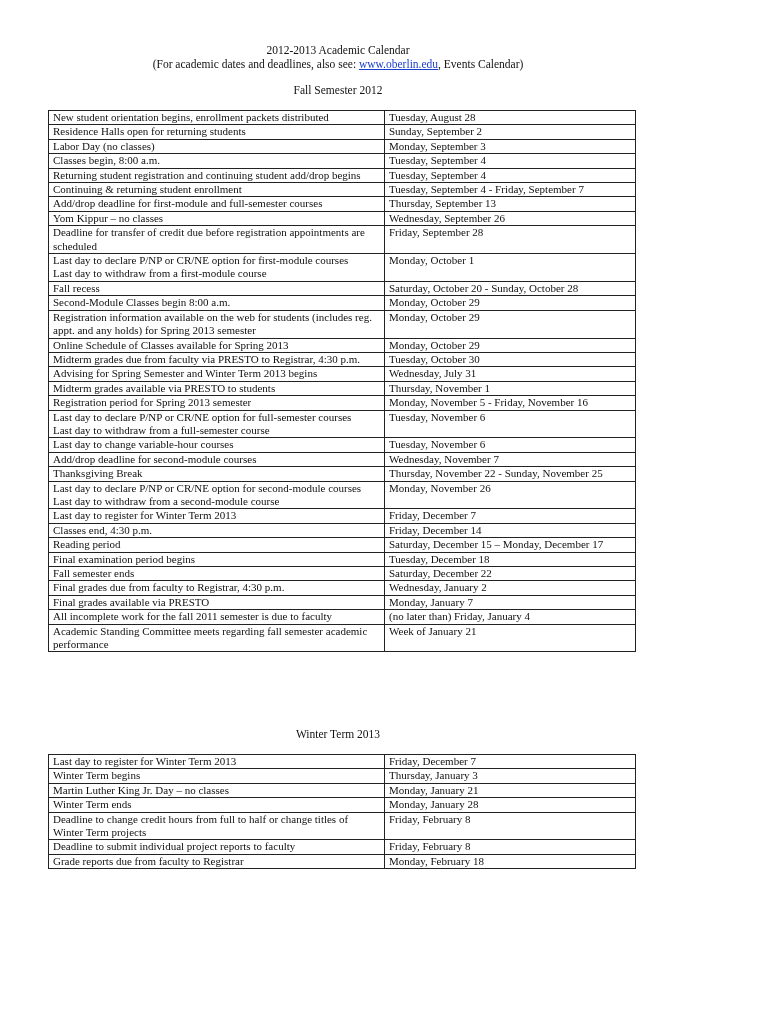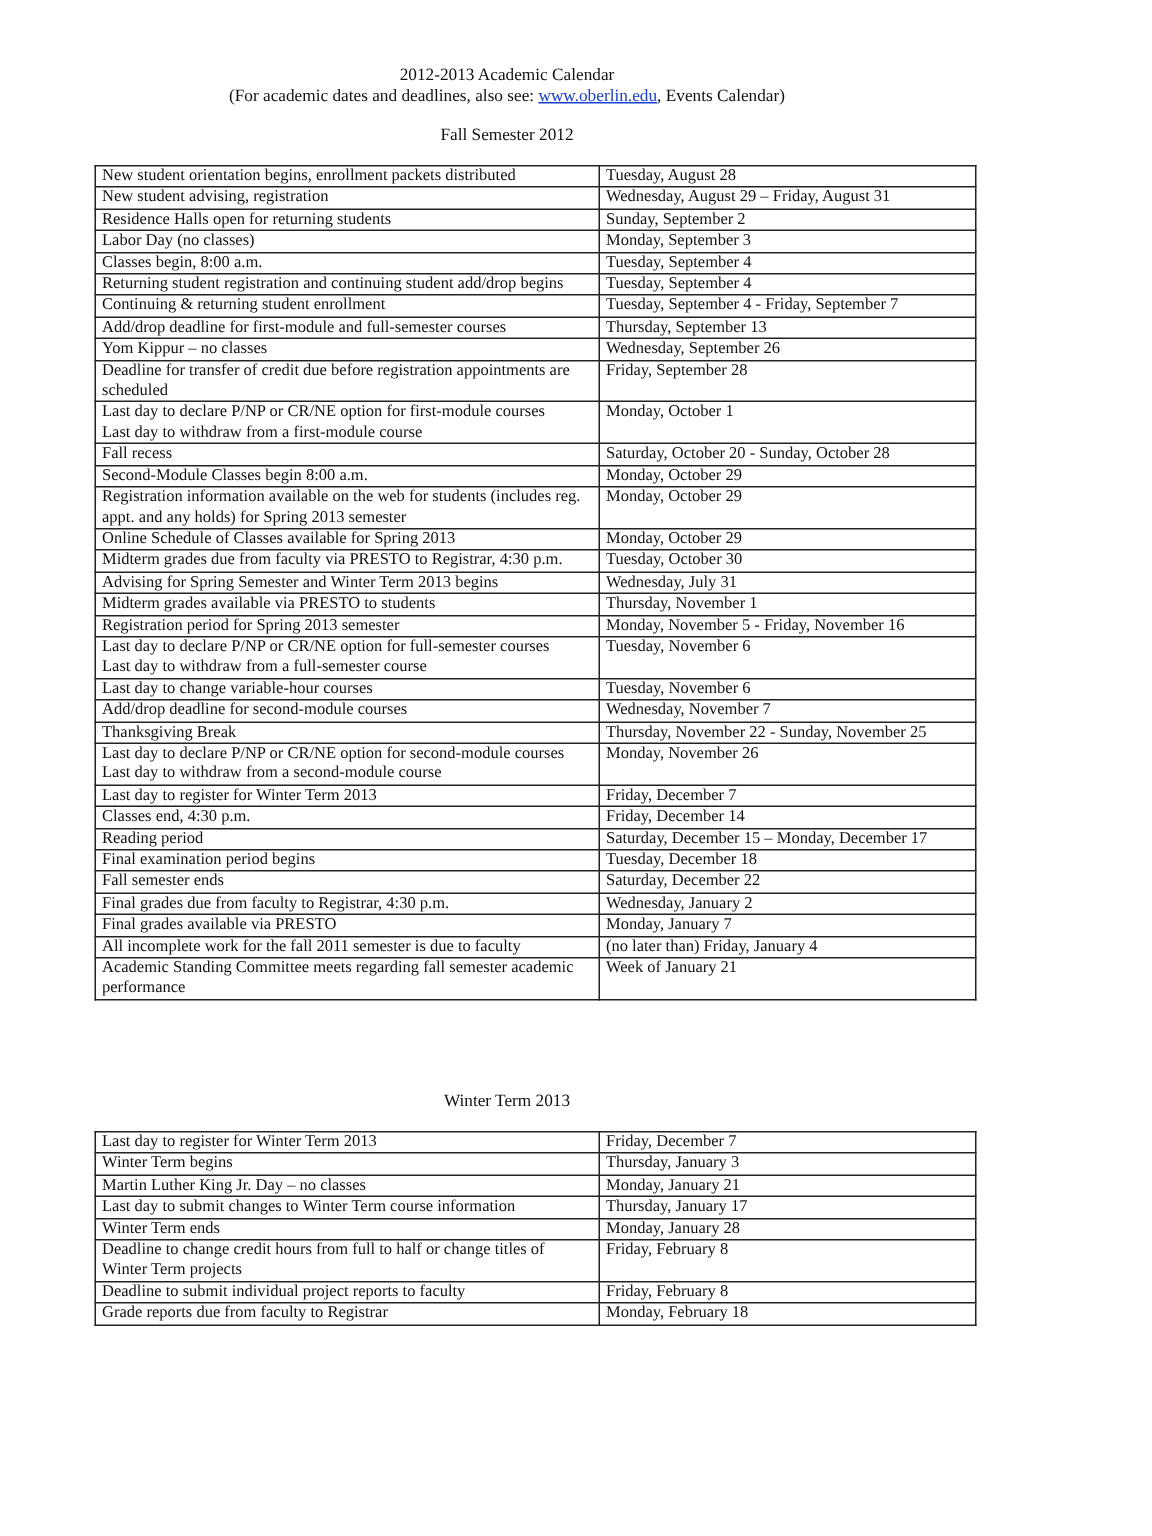--- a/index.html
+++ b/index.html
@@ -5,21 +5,21 @@
   html, body { margin:0; padding:0; background:#ffffff; }
   body { width:768px; height:1024px; position:relative; overflow:hidden;
          font-family:"Liberation Serif", "DejaVu Serif", serif; color:#111; }
   .page { position:absolute; left:0; top:0; width:768px; height:1024px; }
   .heading { position:absolute; left:0; width:676px; text-align:center; font-size:11.5px; line-height:14px; }
   .h1 { top:43px; }
   .h2 { top:57px; }
   .h3 { top:83px; }
   .h4 { top:727px; }
   .h2 a { color:#1a3fcc; text-decoration:underline; }
-  table { position:absolute; left:63px; width:585px; border-collapse:collapse; table-layout:fixed; }
+  table { position:absolute; left:48px; width:585px; border-collapse:collapse; table-layout:fixed; }
   #fall-table { top:110px; }
   #winter-table { top:754px; }
   td { border:1px solid #222; padding:0 4px; font-size:11px; line-height:13.4px; vertical-align:top; }
   td.event { width:327px; }
   td.date { width:242px; }
   td.bold { font-weight:normal; }
 </style>
 </head>
 <body>
 
@@ -33,26 +33,20 @@
   <table id="fall-table">
     <tbody id="fall-body">
         <tr>
           <td class="event">
             <div>New student orientation begins, enrollment packets distributed</div>
           </td>
           <td class="date">Tuesday, August 28</td>
         </tr>
         <tr>
           <td class="event">
-            <div>New student advising, registration</div>
-          </td>
-          <td class="date">Wednesday, August 29 – Friday, August 31</td>
-        </tr>
-        <tr>
-          <td class="event">
             <div>Residence Halls open for returning students</div>
           </td>
           <td class="date">Sunday, September 2</td>
         </tr>
         <tr>
           <td class="event">
             <div>Labor Day (no classes)</div>
           </td>
           <td class="date">Monday, September 3</td>
         </tr>
@@ -250,26 +244,20 @@
           <td class="event">
             <div>Winter Term begins</div>
           </td>
           <td class="date">Thursday, January 3</td>
         </tr>
         <tr>
           <td class="event">
             <div>Martin Luther King Jr. Day – no classes</div>
           </td>
           <td class="date">Monday, January 21</td>
-        </tr>
-        <tr>
-          <td class="event">
-            <div>Last day to submit changes to Winter Term course information</div>
-          </td>
-          <td class="date">Thursday, January 17</td>
         </tr>
         <tr>
           <td class="event">
             <div>Winter Term ends</div>
           </td>
           <td class="date">Monday, January 28</td>
         </tr>
         <tr>
           <td class="event">
             <div>Deadline to change credit hours from full to half or change titles of Winter Term projects</div>

